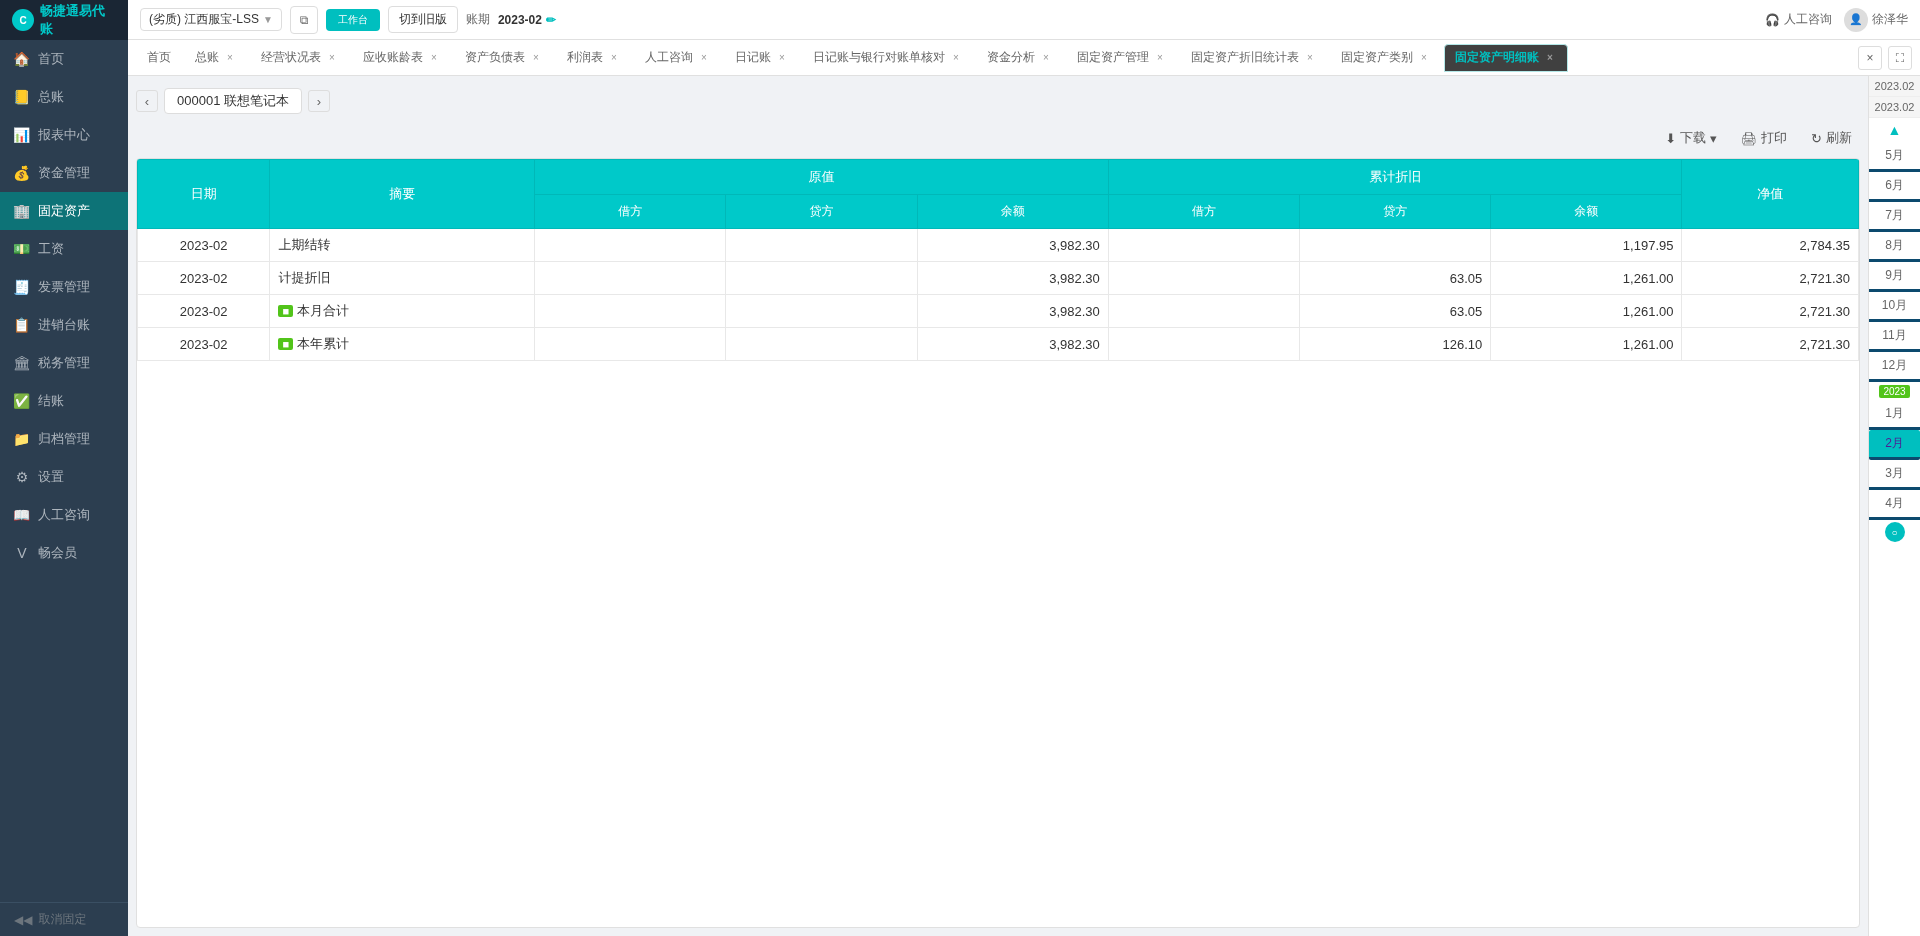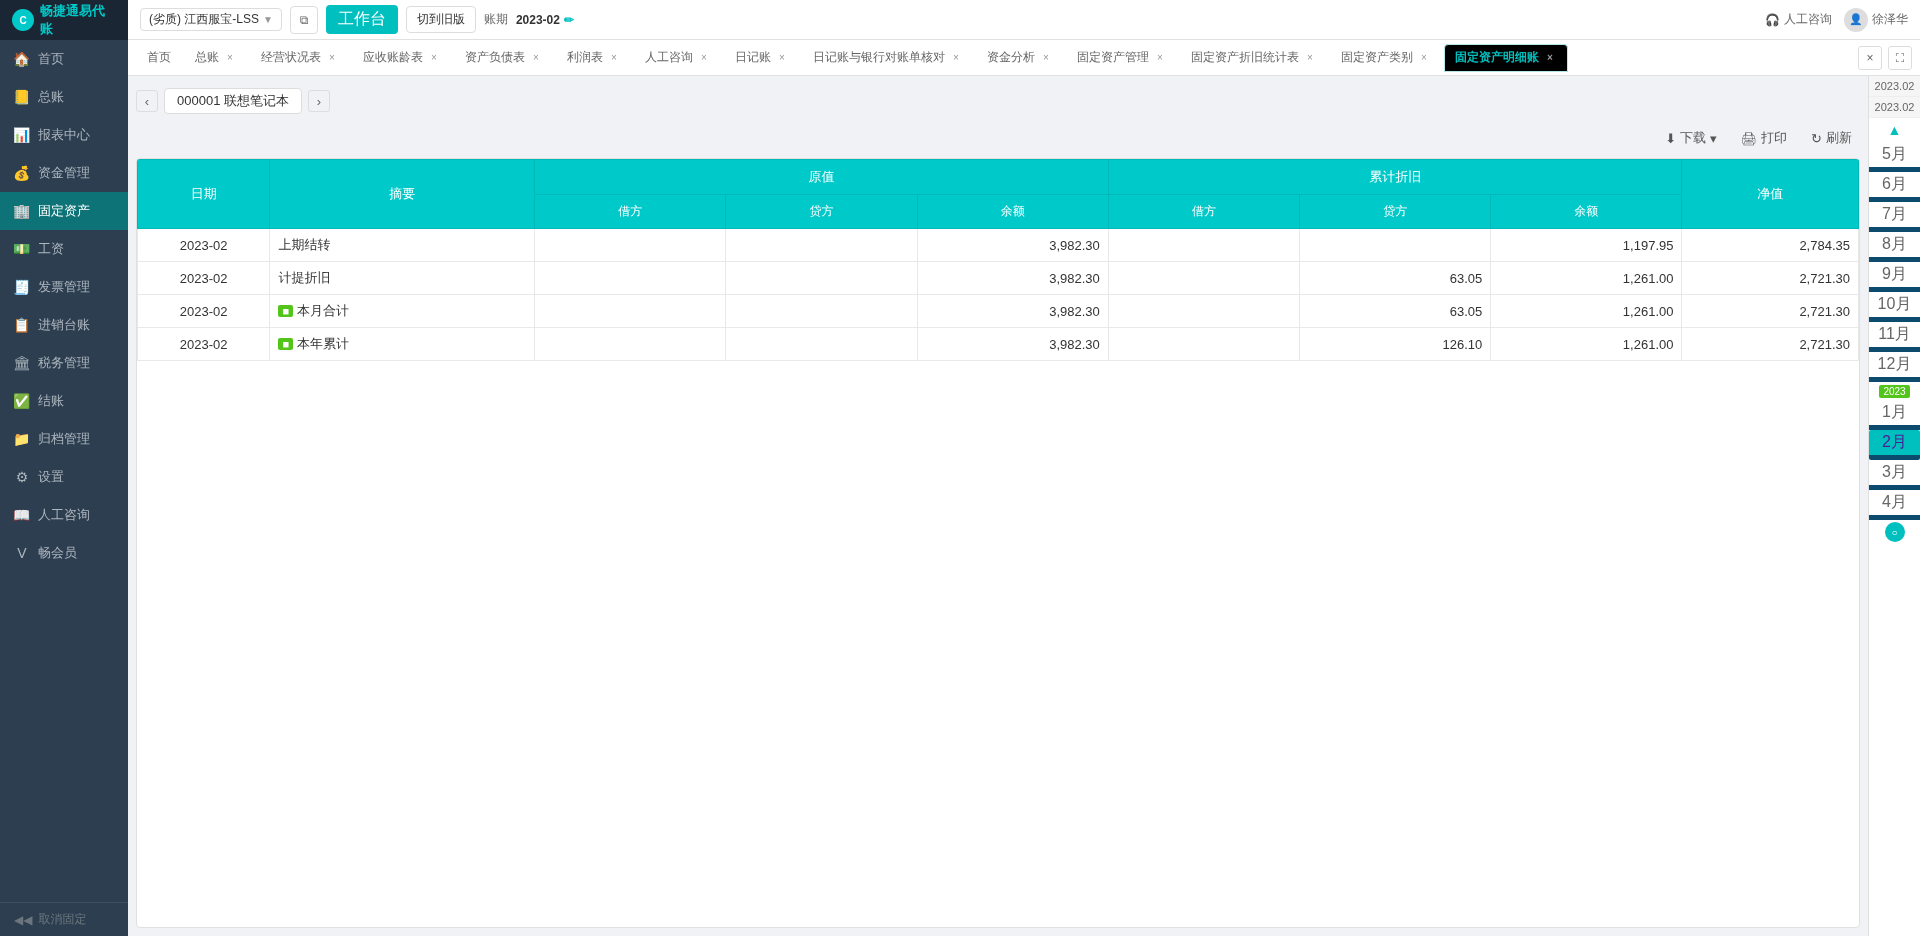--- a/index.html
+++ b/index.html
@@ -16,34 +16,34 @@
     .sidebar-bottom { padding: 8px 14px; color: #6c757d; font-size: 12px; cursor: pointer; display: flex; align-items: center; gap: 6px; border-top: 1px solid #3a4f63; }
 
     
     .main { flex: 1; display: flex; flex-direction: column; overflow: hidden; }
 
     
     .topbar { height: 40px; background: #fff; border-bottom: 1px solid #e0e0e0; display: flex; align-items: center; padding: 0 12px; gap: 8px; flex-shrink: 0; }
     .company-select { display: flex; align-items: center; gap: 4px; border: 1px solid #ddd; border-radius: 4px; padding: 2px 8px; cursor: pointer; font-size: 12px; color: #333; background: #fff; min-width: 140px; }
     .company-select-arrow { color: #999; font-size: 10px; }
     .topbar-icon-btn { width: 28px; height: 28px; border: 1px solid #ddd; border-radius: 4px; display: flex; align-items: center; justify-content: center; cursor: pointer; color: #666; }
-    .workbench-btn { background: #00bfbf; color: white; border: none; border-radius: 4px; padding: 4px 12px; font-size: 16px; cursor: pointer; }
+    .workbench-btn { background: #00bfbf; color: white; border: none; border-radius: 4px; padding: 4px 12px; font-size: 10px; cursor: pointer; }
     .switch-btn { background: #fff; color: #333; border: 1px solid #ddd; border-radius: 4px; padding: 4px 10px; font-size: 12px; cursor: pointer; }
     .period-label { font-size: 12px; color: #666; }
     .period-value { font-size: 12px; color: #333; font-weight: bold; display: flex; align-items: center; gap: 4px; }
     .topbar-right { margin-left: auto; display: flex; align-items: center; gap: 12px; }
     .topbar-user { display: flex; align-items: center; gap: 4px; color: #666; font-size: 12px; cursor: pointer; }
     .topbar-avatar { width: 24px; height: 24px; border-radius: 50%; background: #ddd; display: flex; align-items: center; justify-content: center; font-size: 11px; color: #666; }
 
     
     .tabbar { height: 36px; background: #fff; border-bottom: 1px solid #e0e0e0; display: flex; align-items: center; padding: 0 8px; gap: 2px; flex-shrink: 0; overflow-x: auto; }
     .tabbar::-webkit-scrollbar { height: 3px; }
     .tabbar::-webkit-scrollbar-thumb { background: #ccc; }
     .tab-item { display: flex; align-items: center; gap: 4px; padding: 0 10px; height: 28px; border-radius: 4px 4px 0 0; font-size: 12px; cursor: pointer; white-space: nowrap; color: #666; border: 1px solid transparent; }
-    .tab-item.active { background: #000000; color: #00bfbf; border-color: #b3e8e8; font-weight: bold; }
+    .tab-item.active { background: #404040; color: #00bfbf; border-color: #b3e8e8; font-weight: bold; }
     .tab-close { color: #999; font-size: 10px; width: 14px; height: 14px; display: flex; align-items: center; justify-content: center; border-radius: 50%; }
     .tabbar-actions { margin-left: auto; display: flex; align-items: center; gap: 6px; }
     .tabbar-action-btn { width: 24px; height: 24px; border: 1px solid #ddd; border-radius: 3px; display: flex; align-items: center; justify-content: center; cursor: pointer; color: #666; font-size: 12px; }
 
     
     .content { flex: 1; display: flex; overflow: hidden; }
 
     
     .page-content { flex: 1; display: flex; flex-direction: column; overflow: hidden; padding: 8px; }
 
@@ -63,21 +63,21 @@
     thead th.subheader { background: #00c9c9; font-size: 12px; }
     tbody td { border: 1px solid #e8e8e8; padding: 7px 8px; color: #333; }
     .td-right { text-align: right; }
     .td-center { text-align: center; }
     .tag-green { display: inline-block; background: #52c41a; color: white; border-radius: 2px; padding: 0 4px; font-size: 11px; margin-right: 4px; }
 
     
     .right-panel { width: 52px; background: #fff; border-left: 1px solid #e0e0e0; display: flex; flex-direction: column; overflow-y: auto; flex-shrink: 0; }
     .right-panel::-webkit-scrollbar { width: 3px; }
     .right-panel-year { padding: 4px 2px; text-align: center; font-size: 11px; color: #666; background: #f5f5f5; border-bottom: 1px solid #eee; }
-    .right-panel-month { display: flex; align-items: center; justify-content: center; height: 30px; font-size: 16px; color: #666; cursor: pointer; border-bottom: 5px solid #0c4a6e; }
+    .right-panel-month { display: flex; align-items: center; justify-content: center; height: 30px; font-size: 12px; color: #666; cursor: pointer; border-bottom: 3px solid #0c4a6e; }
     .right-panel-month.active { background: #00bfbf; color: #4c1d95; border-radius: 2px; }
     .right-panel-scroll-btn { text-align: center; padding: 4px; color: #00bfbf; cursor: pointer; font-size: 14px; }
     .right-panel-circle { width: 20px; height: 20px; border-radius: 50%; background: #00bfbf; color: white; display: flex; align-items: center; justify-content: center; font-size: 10px; margin: 2px auto; cursor: pointer; }
   </style>
 </head>
 <body>
 
 <div class="sidebar">
   <div class="sidebar-logo">
     <div class="sidebar-logo-icon">C</div>

